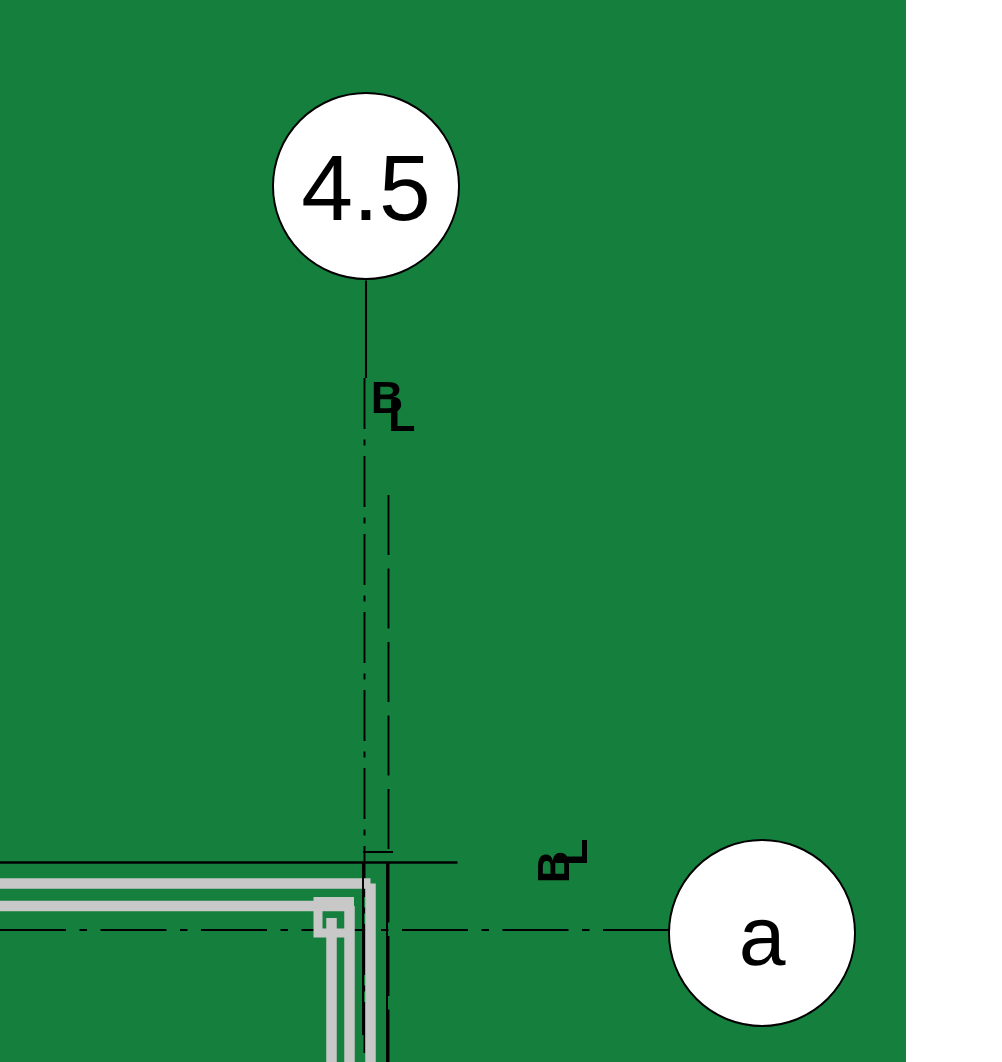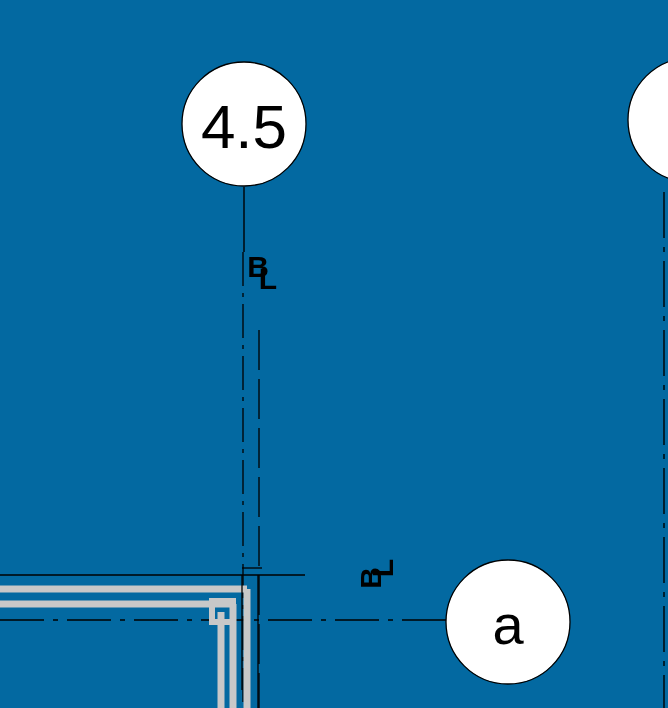--- a/index.html
+++ b/index.html
@@ -1,20 +1,20 @@
 <!DOCTYPE html>
 <html><head>
 <meta charset="utf-8">
 <style>
   html,body{margin:0;padding:0;background:#ffffff;}
   body{font-family:"Liberation Sans",sans-serif;}
   #canvas{
     position:relative;
-    width:668px;height:708px;
-    background:#0369a1;
+    width:604px;height:708px;
+    background:#15803d;
     overflow:hidden;
   }
   #canvas svg{position:absolute;top:0;left:0;display:block;}
   .bubble-text{
     font-family:"Liberation Sans",sans-serif;
     fill:#000000;
     text-anchor:middle;
     dominant-baseline:central;
   }
   .mark-text{

